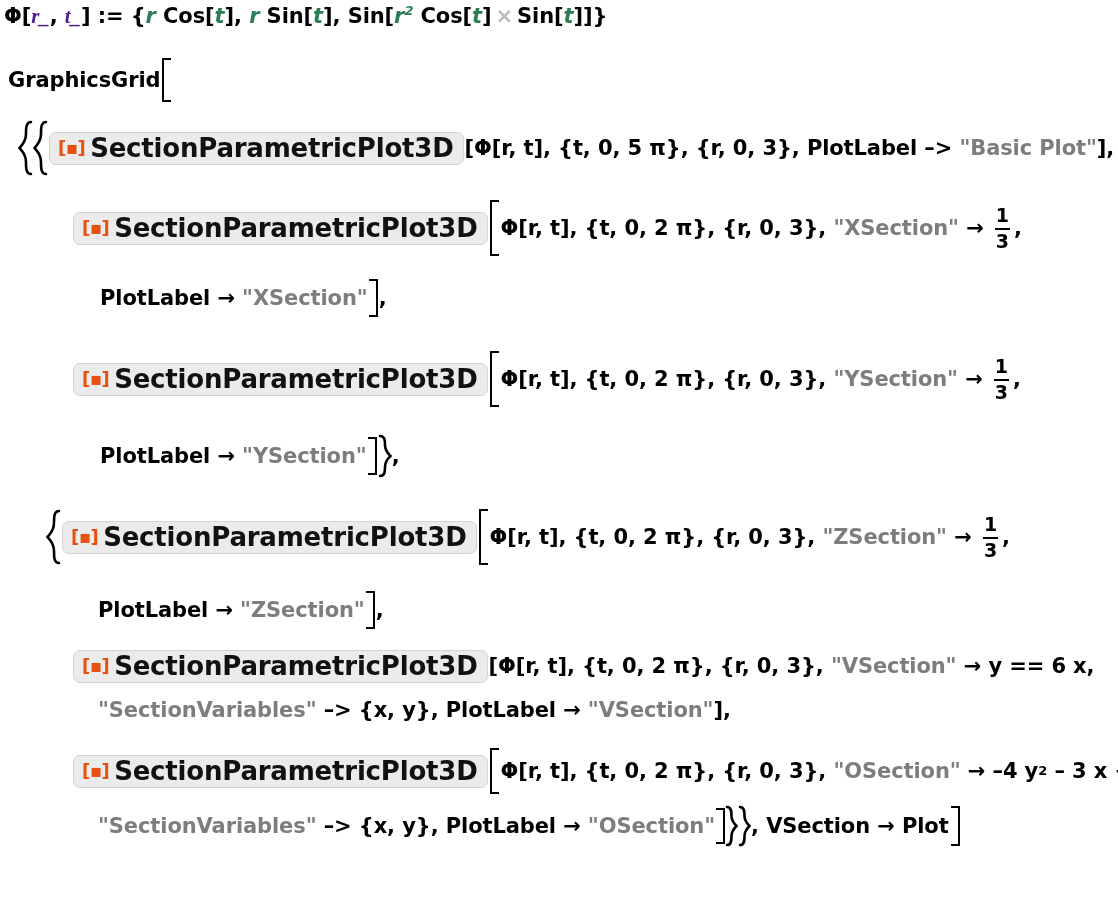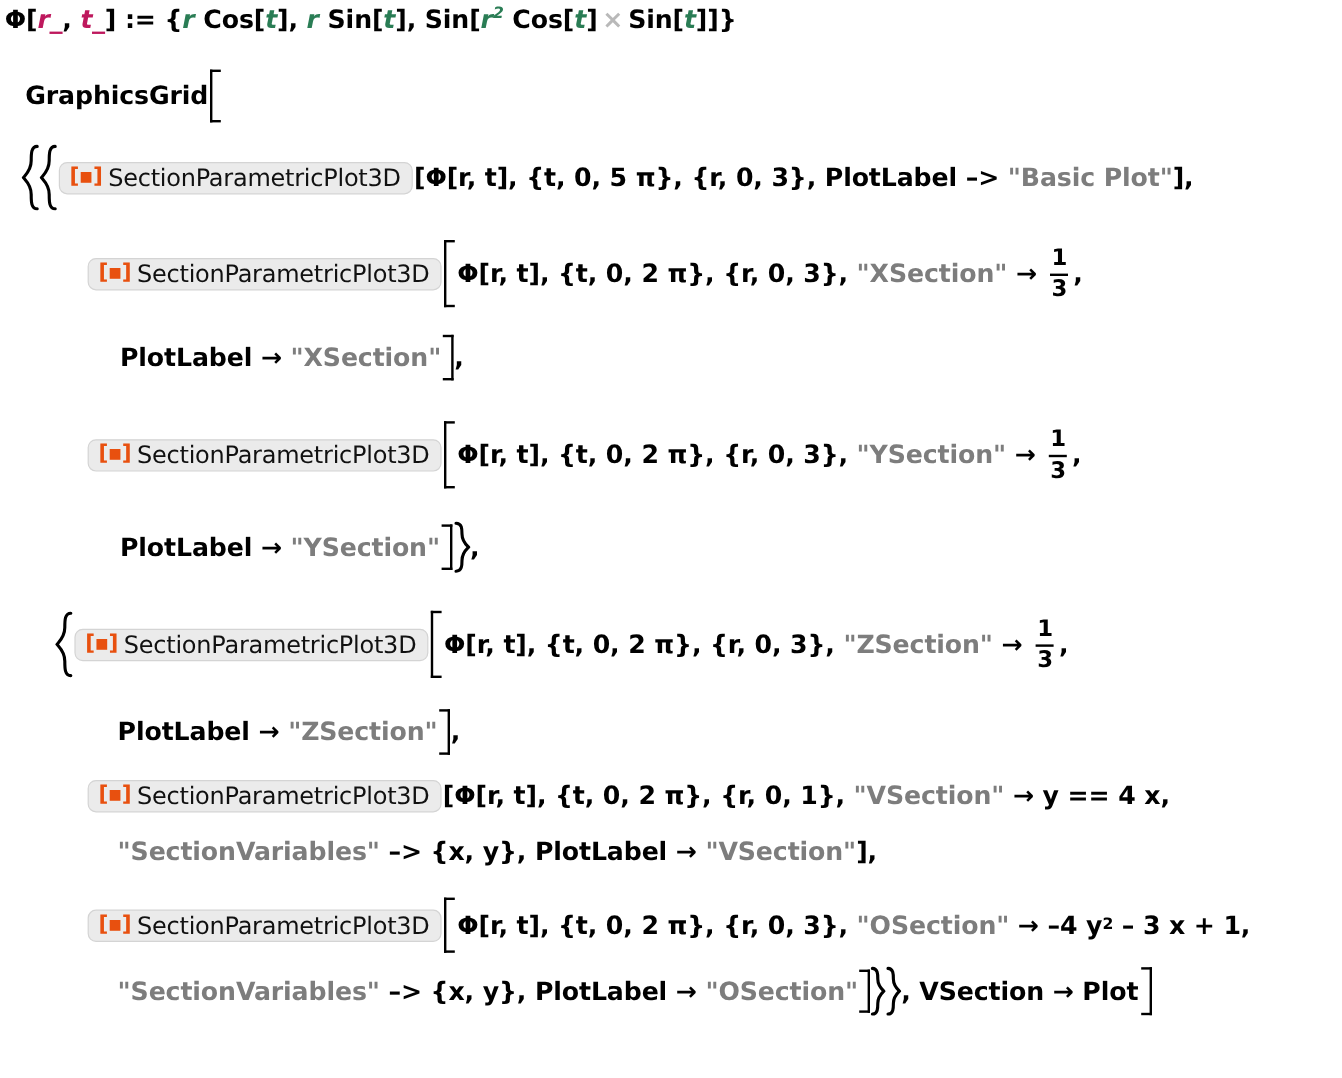--- a/index.html
+++ b/index.html
@@ -28,21 +28,21 @@
     white-space: nowrap;
     font-family: "DejaVu Sans", "Liberation Sans", sans-serif;
     font-size: 21px;
     font-weight: 600;
     letter-spacing: -0.1px;
     line-height: 1;
     display: flex;
     align-items: center;
   }
   .tok { white-space: pre; }
-  .pattern   { color: #be185d; font-style: italic; font-weight: 600; }
+  .pattern   { color: #4c1d95; font-style: italic; font-weight: 600; font-family: Liberation Serif, serif; }
   .localvar  { color: #2a7d55; font-style: italic; font-weight: 600; }
   .str       { color: #7d7d7d; font-weight: 600; }
   .dim       { color: #b9b9b9; font-weight: 600; }
   .op        { color: #000000; font-weight: 700; }
 
   sup.pw {
     font-size: 0.62em;
     vertical-align: super;
     line-height: 0;
     font-weight: 600;
@@ -64,22 +64,22 @@
     font-family: "DejaVu Sans", "Liberation Sans", sans-serif;
     font-size: 18px;
     font-weight: 700;
     margin-right: 5px;
     letter-spacing: -0.5px;
     display: inline-block;
     transform: translateY(-0.5px);
   }
   .resfn .rfname {
     color: #111111;
-    font-size: 20px;
-    font-weight: 400;
+    font-size: 26px;
+    font-weight: 700;
     letter-spacing: -0.2px;
   }
 
   
   .br {
     display: inline-block;
     box-sizing: border-box;
     border: 2.5px solid #000;
     width: 9px;
     vertical-align: middle;
@@ -143,21 +143,21 @@
       <span class="tok op"> Cos[</span>
       <span class="tok localvar">t</span>
       <span class="tok op">]</span>
       <span class="tok dim" style="padding:0 4px;">×</span>
       <span class="tok op">Sin[</span>
       <span class="tok localvar">t</span>
       <span class="tok op">]]</span>
       <span class="tok op">}</span>
   </div>
 
-  <div class="codeline" style="left:21px; top:58px;text-align:right;">
+  <div class="codeline" style="left:8px; top:58px;text-align:right;">
     <span class="tok op">GraphicsGrid</span>
       <span class="br left" style="height:44px; margin-left:1px;"></span>
   </div>
 
   <div class="codeline" style="left:18px; top:120px;">
     <span class="brace">
       <svg width="15" height="56" viewBox="0 0 15 56">
           <path d="M13 2 C8 2 8 8 8 14 C8 22 3 26 1.5 28 C3 30 8 34 8 42 C8 48 8 54 13 54" fill="none" stroke="#000" stroke-width="2.6" stroke-linecap="round"></path>
         </svg>
     </span>
@@ -259,24 +259,24 @@
       <span class="tok str">"ZSection"</span>
     <span class="br right" style="height:38px; margin:0 1px;"></span>
     <span class="tok op">,</span>
   </div>
 
   <div class="codeline" style="left:72px; top:650px;">
     <span class="resfn">
       <span class="rficon">[▪]</span>
       <span class="rfname">SectionParametricPlot3D</span>
     </span>
-    <span class="tok op">[Φ[r, t], {t, 0, 2 π}, {r, 0, 1}, </span>
+    <span class="tok op">[Φ[r, t], {t, 0, 2 π}, {r, 0, 3}, </span>
       <span class="tok str">"VSection"</span>
       <span class="tok op"> → </span>
-      <span class="tok op">y == 4 x,</span>
+      <span class="tok op">y == 6 x,</span>
   </div>
 
   <div class="codeline" style="left:98px; top:700px;">
     <span class="tok str">"SectionVariables"</span>
       <span class="tok op"> –&gt; </span>
       <span class="tok op">{x, y}, </span>
       <span class="tok op">PlotLabel</span>
       <span class="tok op"> → </span>
       <span class="tok str">"VSection"</span>
       <span class="tok op">],</span>

